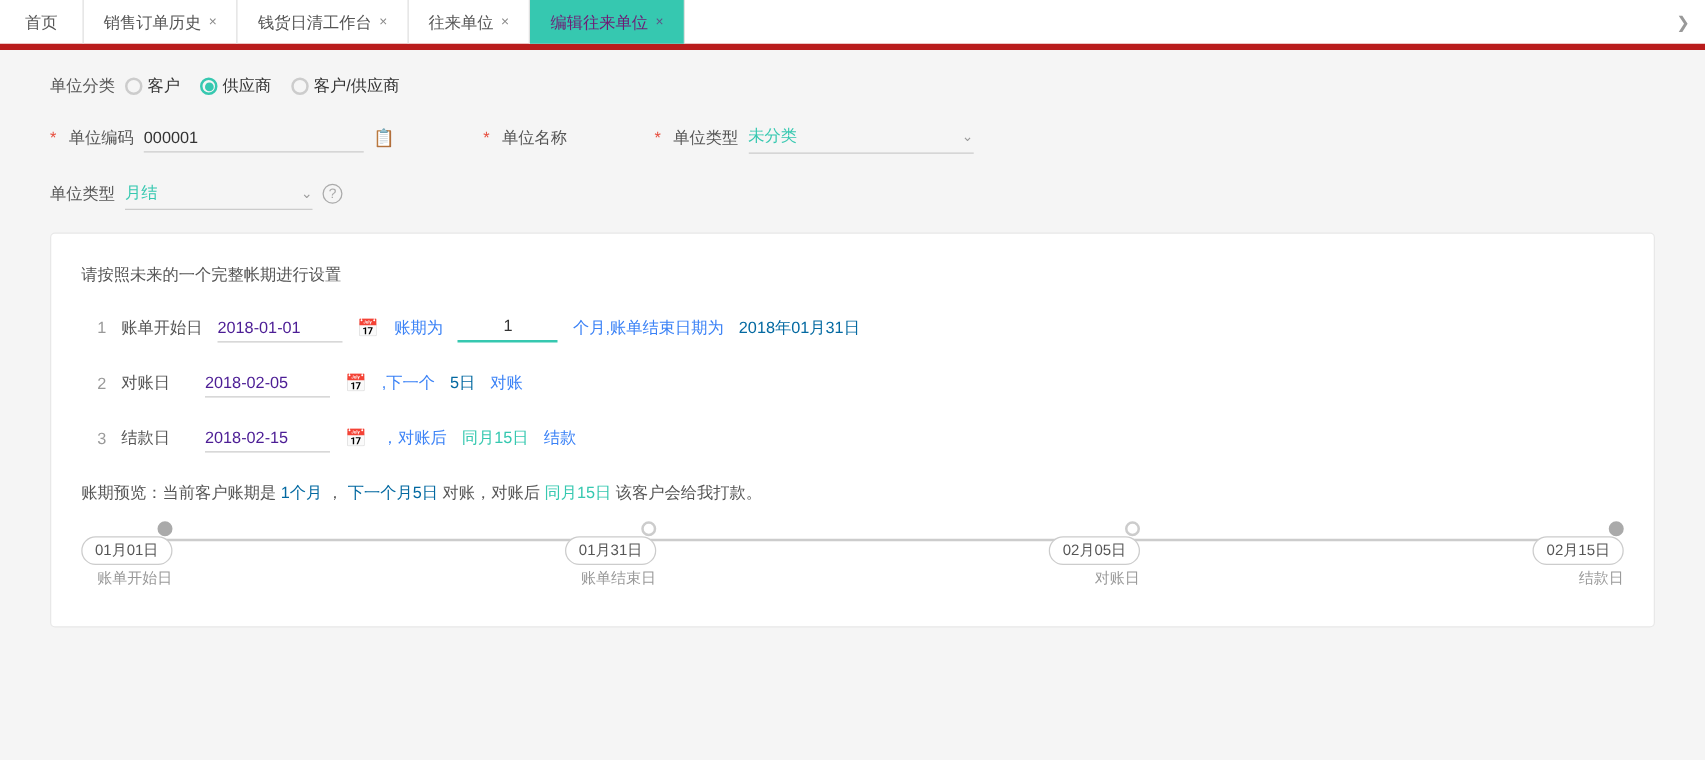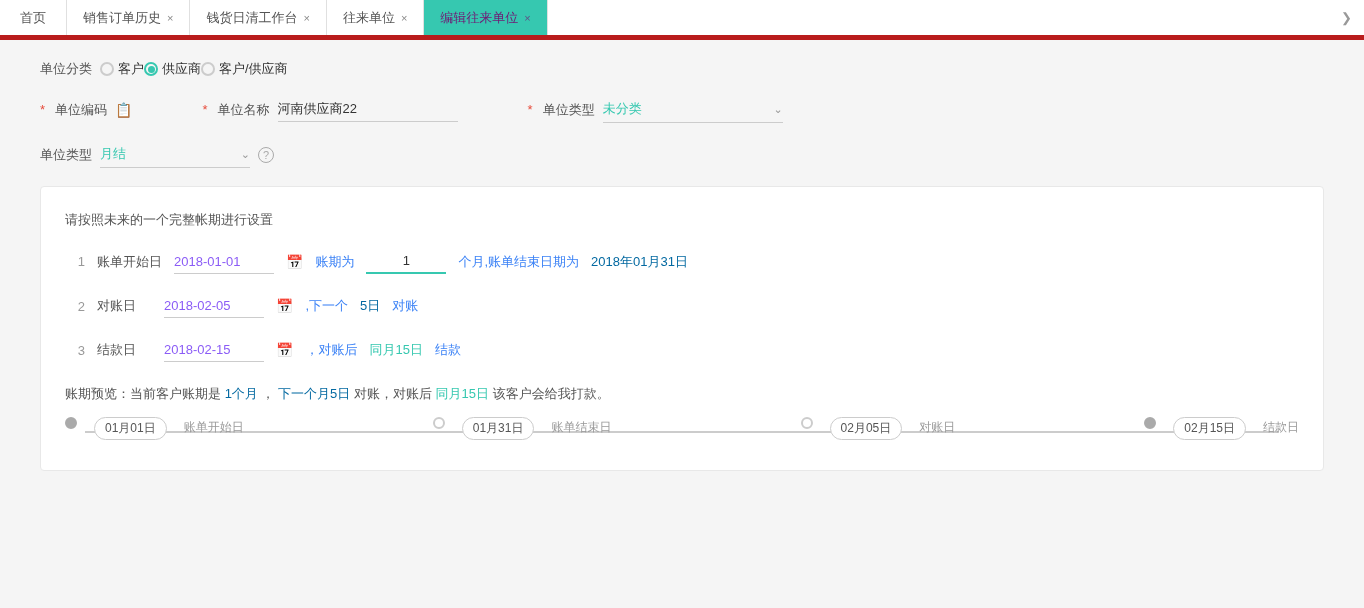--- a/index.html
+++ b/index.html
@@ -80,20 +80,21 @@
       padding: 4px 0;
       font-size: 13px;
       color: #333;
       background: transparent;
       min-width: 120px;
     }
 
     
     .radio-group {
       display: flex;
+      gap: 16px;
     }
     .radio-item {
       display: flex;
       align-items: center;
       gap: 4px;
       cursor: pointer;
     }
     .radio-circle {
       width: 14px; height: 14px;
       border-radius: 50%;
@@ -171,21 +172,21 @@
       color: #555;
       font-size: 13px;
       min-width: 55px;
     }
     .date-input {
       border: none;
       border-bottom: 1px solid #ccc;
       outline: none;
       padding: 4px 0;
       font-size: 13px;
-      color: #8b5cf6;
+      color: #4c1d95;
       background: transparent;
       width: 100px;
     }
     .months-input {
       border: none;
       border-bottom: 2px solid #36c8b0;
       outline: none;
       padding: 4px 0;
       font-size: 13px;
       color: #333;
@@ -224,23 +225,23 @@
       background: #ccc;
     }
     .timeline-nodes {
       display: flex;
       justify-content: space-between;
       width: 100%;
       position: relative;
     }
     .timeline-node {
       display: flex;
-      flex-direction: row;
-      align-items: flex-start;
-      gap: 17px;
+      flex-direction: column;
+      align-items: flex-end;
+      gap: 0;
       position: relative;
     }
     .node-dot {
       width: 12px; height: 12px;
       border-radius: 50%;
       border: 2px solid #ccc;
       background: #fff;
       z-index: 1;
     }
     .node-dot.start { border-color: #aaa; background: #aaa; }
@@ -322,26 +323,26 @@
           <span>客户/供应商</span>
         </label>
       </div>
     </div>
   </div>
 
   <div class="form-row">
     <div class="form-field">
       <span class="required-star">*</span>
       <span class="field-label">单位编码</span>
+      <input class="field-input" type="text" value="000001" style="">
       <span class="icon-copy">📋</span>
     </div>
     <div class="form-field" style="margin-left:40px;">
       <span class="required-star">*</span>
       <span class="field-label">单位名称</span>
-      <input class="field-input" type="text" style="min-width: 180px;" value="河南供应商22">
     </div>
     <div class="form-field" style="margin-left:40px;">
       <span class="required-star">*</span>
       <span class="field-label">单位类型</span>
       <div class="unit-category-dropdown">
         <span class="dropdown-value">未分类</span>
         <span class="dropdown-arrow">⌄</span>
       </div>
     </div>
   </div>

